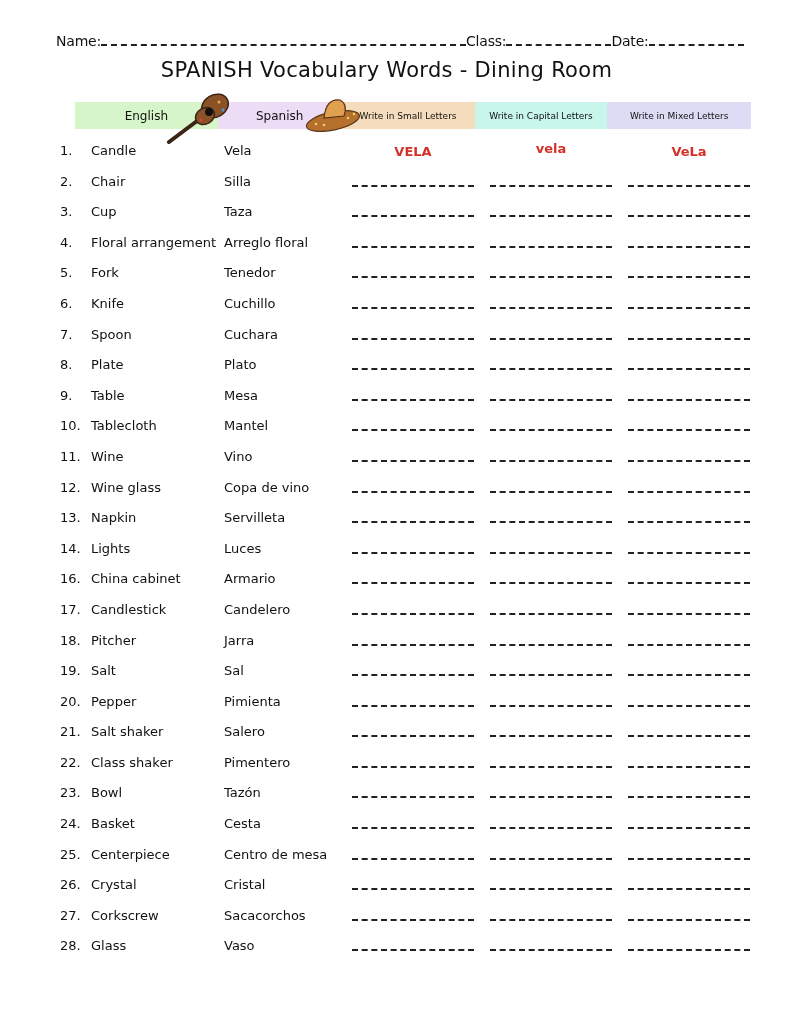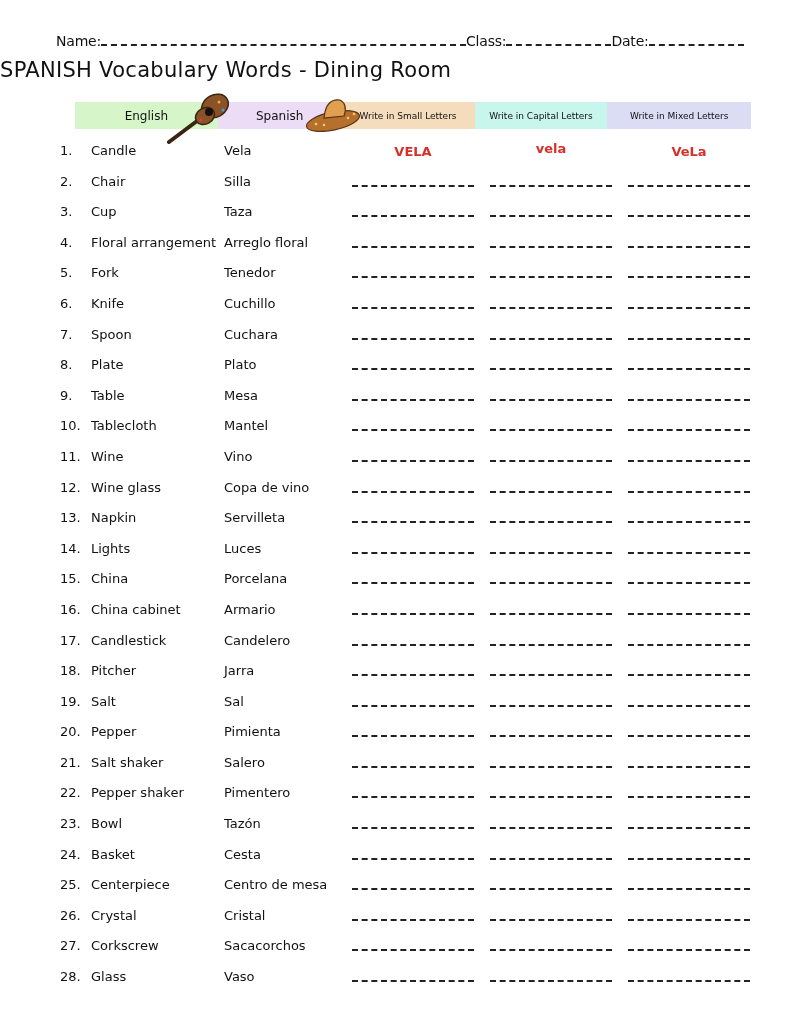--- a/index.html
+++ b/index.html
@@ -1,20 +1,20 @@
 <!DOCTYPE html>
 <html><head>
 <meta charset="utf-8">
 <style>
   html, body { margin:0; padding:0; background:#ffffff; }
   body { width:791px; height:1024px; position:relative; overflow:hidden;
          font-family:"DejaVu Sans", sans-serif; color:#111; }
   .topline { position:absolute; top:33px; left:56px; width:692px; font-size:14px; white-space:nowrap; letter-spacing:-0.2px; }
   .topline .blank { display:inline-block; border-bottom:2px dashed #222; height:10px; vertical-align:baseline; }
-  .title { position:absolute; top:58px; left:0; width:773px; text-align:left; font-size:21px; letter-spacing:0.3px; }
+  .title { position:absolute; top:58px; left:0; width:773px; text-align:center; font-size:21px; letter-spacing:0.3px; }
   .header { position:absolute; top:102px; left:75px; width:676px; height:27px; display:flex; font-size:12px; }
   .hcell { display:flex; align-items:center; justify-content:center; height:100%; }
   .hcell.small { font-size:9px; }
   .rows { position:absolute; top:141px; left:58px; width:700px; }
   .row { position:relative; height:30.6px; font-size:13px; }
   .row .num { position:absolute; left:2px; top:2px; }
   .row .en { position:absolute; left:33px; top:2px; white-space:nowrap; }
   .row .es { position:absolute; left:166px; top:2px; white-space:nowrap; }
   .row .blank { position:absolute; top:13px; width:122px; height:0; border-bottom:2px dashed #222; }
   .row .b1 { left:294px; } .row .b2 { left:432px; } .row .b3 { left:570px; }
@@ -165,28 +165,20 @@
     </div>
     <div class="row">
       <span class="num">14.</span>
     <span class="en">Lights</span>
     <span class="es">Luces</span>
       <span class="blank b1"></span>
       <span class="blank b2"></span>
       <span class="blank b3"></span>
     </div>
     <div class="row">
-      <span class="num">15.</span>
-    <span class="en">China</span>
-    <span class="es">Porcelana</span>
-      <span class="blank b1"></span>
-      <span class="blank b2"></span>
-      <span class="blank b3"></span>
-    </div>
-    <div class="row">
       <span class="num">16.</span>
     <span class="en">China cabinet</span>
     <span class="es">Armario</span>
       <span class="blank b1"></span>
       <span class="blank b2"></span>
       <span class="blank b3"></span>
     </div>
     <div class="row">
       <span class="num">17.</span>
     <span class="en">Candlestick</span>
@@ -222,21 +214,21 @@
     <div class="row">
       <span class="num">21.</span>
     <span class="en">Salt shaker</span>
     <span class="es">Salero</span>
       <span class="blank b1"></span>
       <span class="blank b2"></span>
       <span class="blank b3"></span>
     </div>
     <div class="row">
       <span class="num">22.</span>
-    <span class="en">Pepper shaker</span>
+    <span class="en">Class shaker</span>
     <span class="es">Pimentero</span>
       <span class="blank b1"></span>
       <span class="blank b2"></span>
       <span class="blank b3"></span>
     </div>
     <div class="row">
       <span class="num">23.</span>
     <span class="en">Bowl</span>
     <span class="es">Tazón</span>
       <span class="blank b1"></span>

